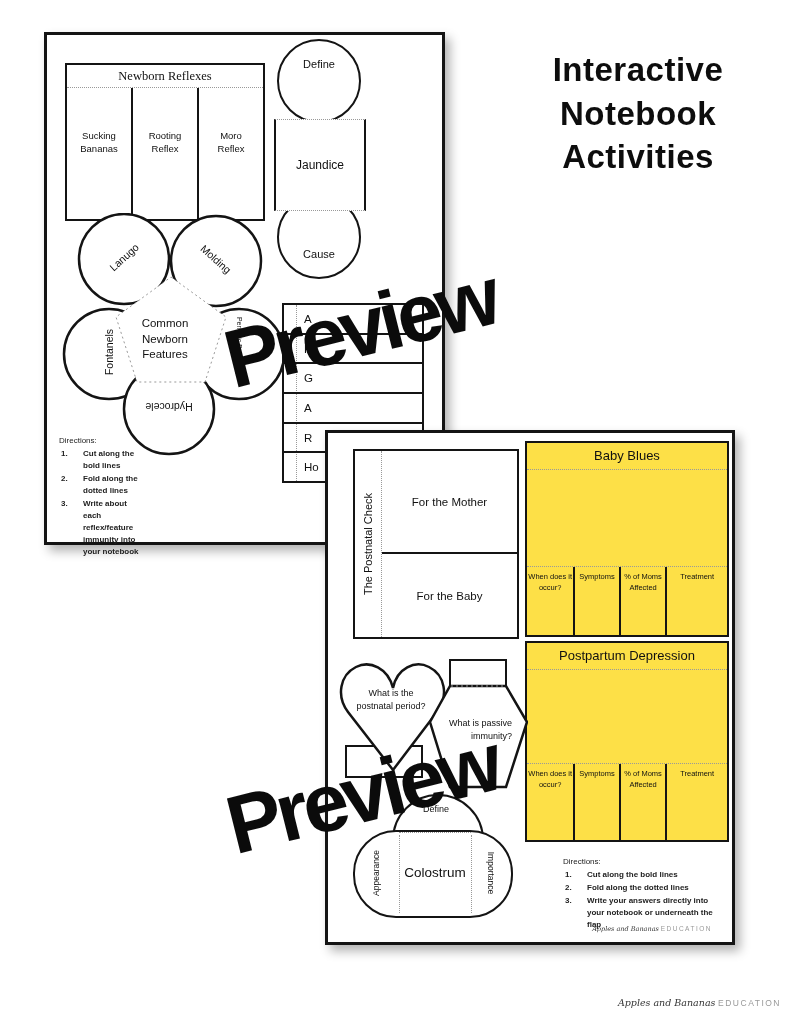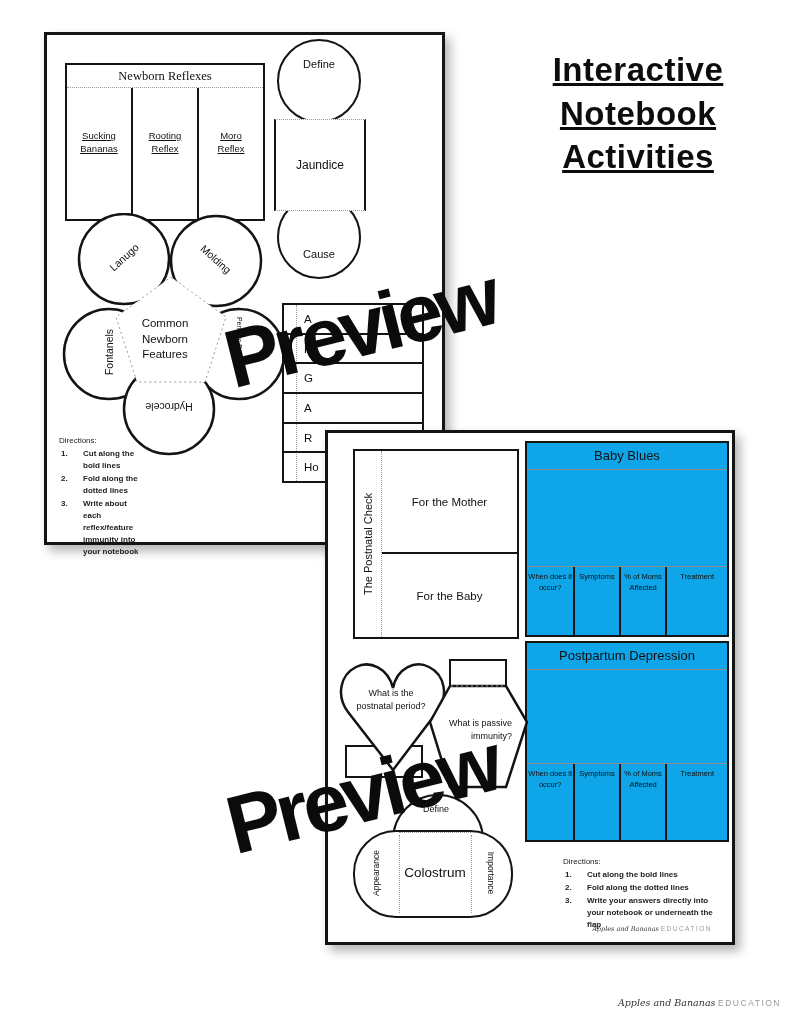--- a/index.html
+++ b/index.html
@@ -1,18 +1,18 @@
 <!DOCTYPE html>
 <html><head>
 <meta charset="utf-8">
 <style>
   html,body{margin:0;padding:0;background:#fff;}
   .canvas{position:relative;width:791px;height:1024px;background:#ffffff;overflow:hidden;
           font-family:"Liberation Sans",sans-serif;color:#111;}
-  .pre{white-space:pre-line;text-decoration:underline;}
+  .pre{white-space:pre-line;}
   .abs{position:absolute;}
 
   
   .sheet{position:absolute;background:#fff;border:3px solid #141414;
          box-shadow:5px 6px 10px rgba(0,0,0,.30);}
   #sheet1{left:44px;top:32px;width:395px;height:507px;z-index:1;}
   #sheet2{left:325px;top:430px;width:404px;height:509px;z-index:2;}
 
   
   .product-title{left:518px;top:48px;width:240px;text-align:center;
@@ -73,21 +73,21 @@
   .postnatal{left:25px;top:16px;width:162px;height:186px;border:2px solid #141414;}
   .pn-side{position:absolute;left:0;top:0;width:26px;height:100%;border-right:1px dotted #999;}
   .pn-side span{position:absolute;left:50%;top:50%;transform:translate(-50%,-50%) rotate(-90deg);
       white-space:nowrap;font-size:11px;}
   .pn-cell{position:absolute;left:27px;right:0;display:flex;align-items:center;justify-content:center;
       font-size:11.5px;}
   .pn-top{top:0;height:101px;border-bottom:2px solid #141414;}
   .pn-bot{top:103px;bottom:0;}
 
   
-  .mood-table{position:absolute;border:2px solid #141414;display:flex;flex-direction:column;background:#0ea5e9;}
+  .mood-table{position:absolute;border:2px solid #141414;display:flex;flex-direction:column;background:#fde047;}
   #babyblues{left:197px;top:8px;width:200px;height:192px;}
   #postpartum{left:197px;top:208px;width:200px;height:197px;justify-content:flex-end;}
   .mood-title{height:26px;line-height:26px;text-align:center;font-size:13px;border-bottom:1px dotted #999;}
   .mood-fill{flex:1;}
   .mood-cols{display:flex;border-top:1px dotted #999;}
   #babyblues .mood-cols{height:68px;}
   #postpartum .mood-cols{height:76px;}
   .mood-col{border-right:2px solid #141414;text-align:center;font-size:7.5px;line-height:1.4;
       padding-top:5px;box-sizing:border-box;}
   .mood-col:last-child{border-right:none;}

